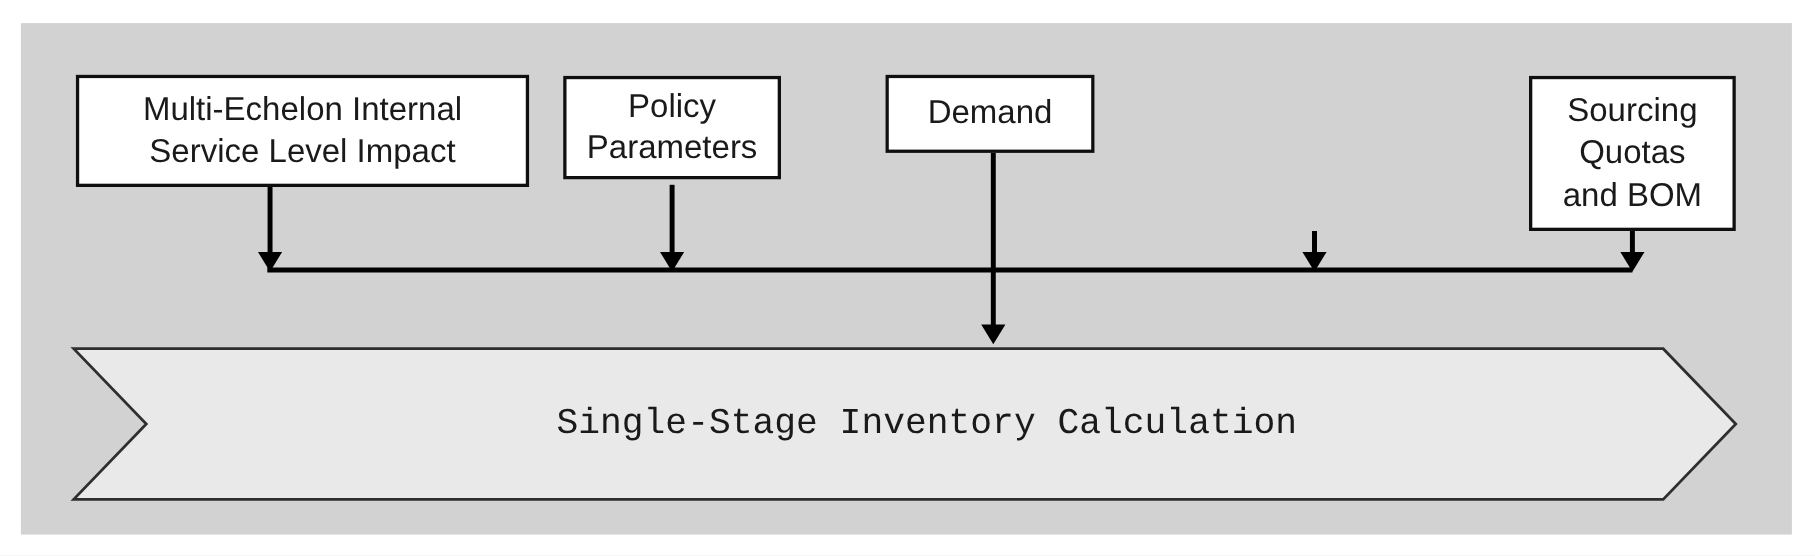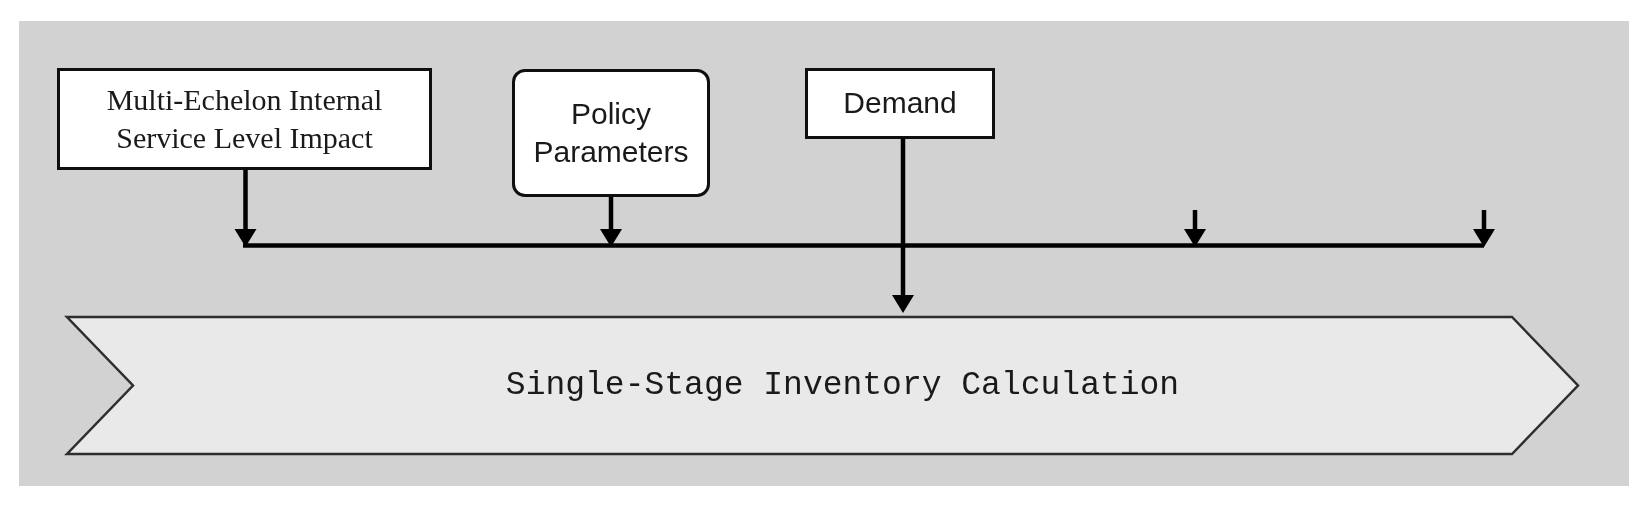--- a/index.html
+++ b/index.html
@@ -47,22 +47,22 @@
     border: 3px solid var(--box-border);
     display: flex;
     align-items: center;
     justify-content: center;
     text-align: center;
     white-space: pre-line;
     font-size: 30px;
     line-height: 1.28;
     color: var(--text);
   }
-  .node-1 { left: 57px;   top: 68px; width: 375px; height: 102px; font-family: Liberation Serif, serif; }
-  .node-2 { left: 512px;  top: 69px; width: 198px; height: 128px; border-radius: 13px;  }
+  .node-1 { left: 69px;   top: 68px; width: 412px; height: 102px; }
+  .node-2 { left: 512px;  top: 69px; width: 198px; height: 94px;  }
   .node-3 { left: 805px;  top: 68px; width: 190px; height: 71px;  }
   .node-4 { left: 1100px; top: 69px; width: 190px; height: 141px; }
   .node-5 { left: 1390px; top: 69px; width: 188px; height: 141px; }
   .banner-label {
     position: absolute;
     left: 67px; top: 317px;
     width: 1511px; height: 137px;
     display: flex;
     align-items: center;
     justify-content: center;
@@ -114,16 +114,19 @@
 
   <div class="node node-1">Multi-Echelon Internal
 Service Level Impact</div>
 
   <div class="node node-2">Policy
 Parameters</div>
 
   <div class="node node-3">Demand</div>
 
 
+  <div class="node node-5">Sourcing
+Quotas
+and BOM</div>
 
   <div class="banner-label">Single-Stage Inventory Calculation</div>
 
 </div>
 
 </body></html>

